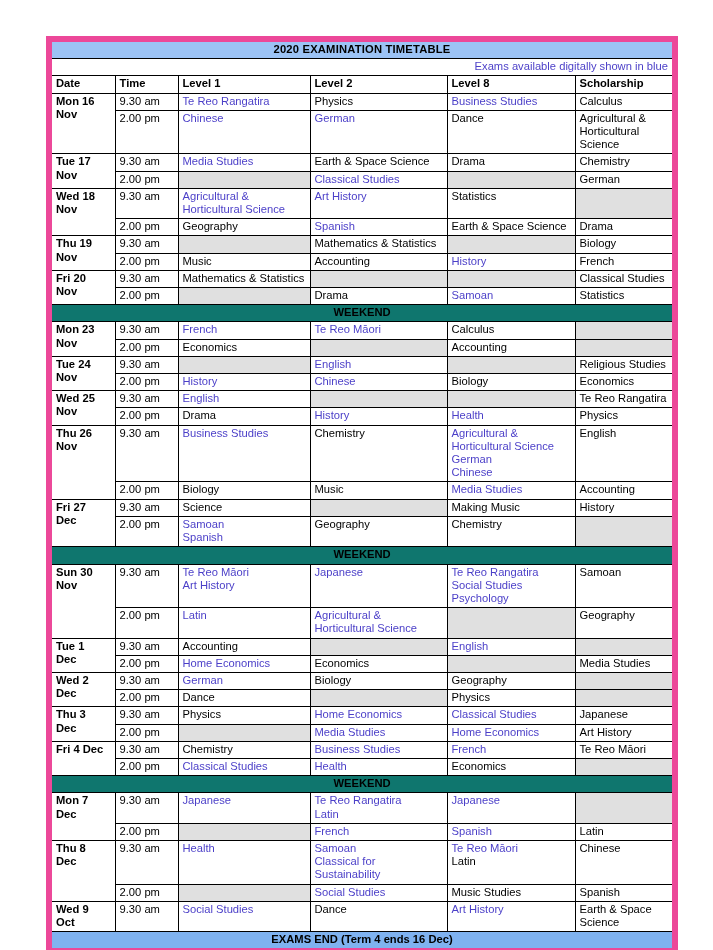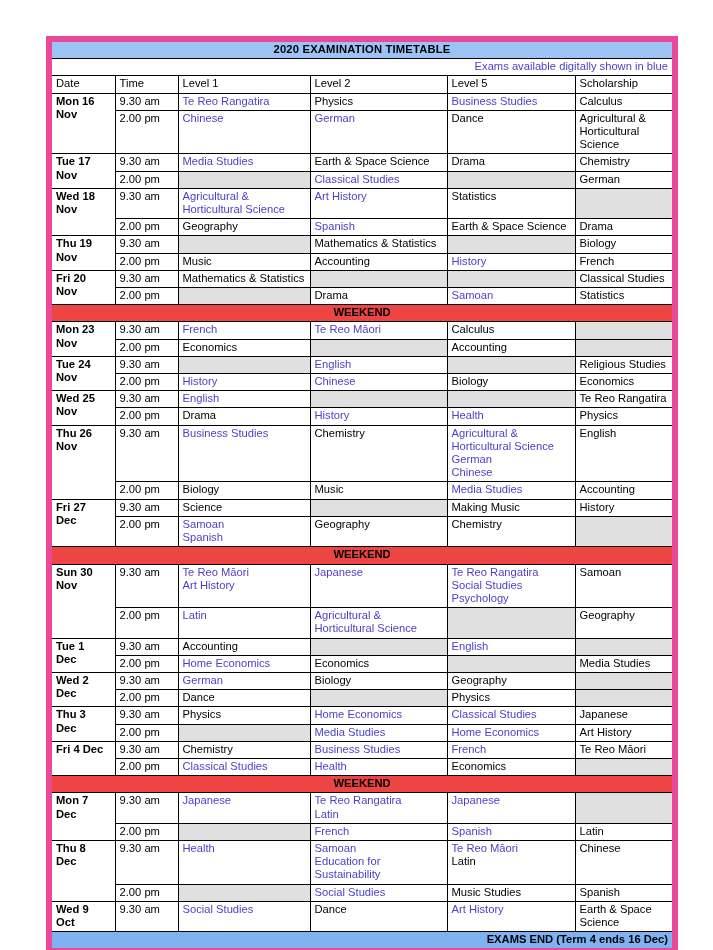--- a/index.html
+++ b/index.html
@@ -56,39 +56,39 @@
   }
   td.subtitle-band {
     text-align: right;
     color: #4B3FC8;
     font-size: 11.4px;
     line-height: 15px;
     height: 17px;
     background: #ffffff;
   }
   td.hdr {
-    font-weight: normal;
+    font-weight: bold;
     font-size: 13.2px;
     line-height: 16px;
     height: 31px;
     vertical-align: top;
     padding-top: 3px;
     margin-top: 32px;
   }
   td.weekend-band {
-    background: #ef4444;
+    background: #0f766e;
     text-align: center;
     font-weight: bold;
     font-size: 11.8px;
     line-height: 14px;
     height: 16px;
   }
   td.end-band {
     background: #7FB2F0;
-    text-align: right;
+    text-align: center;
     font-weight: bold;
     font-size: 13.6px;
     line-height: 17px;
     height: 20px;
   }
   td.date {
     font-weight: bold;
     font-size: 11.4px;
     white-space: pre-line;
     vertical-align: top;
@@ -117,21 +117,21 @@
           <td class="title-band" colspan="6">2020 EXAMINATION TIMETABLE</td>
         </tr>
         <tr>
           <td class="subtitle-band" colspan="6">Exams available digitally shown in blue</td>
         </tr>
         <tr>
           <td class="hdr">Date</td>
           <td class="hdr">Time</td>
           <td class="hdr">Level 1</td>
           <td class="hdr">Level 2</td>
-          <td class="hdr">Level 5</td>
+          <td class="hdr">Level 8</td>
           <td class="hdr">Scholarship</td>
         </tr>
         <tr>
           <td class="date" rowspan="2">Mon 16
 Nov</td>
           <td class="time">9.30 am</td>
           <td>
             <span class="cellline blue">Te Reo Rangatira</span>
           </td>
           <td>
@@ -600,21 +600,21 @@
         </tr>
         <tr>
           <td class="date" rowspan="2">Thu 8
 Dec</td>
           <td class="time">9.30 am</td>
           <td>
             <span class="cellline blue">Health</span>
           </td>
           <td>
             <span class="cellline blue">Samoan</span>
-            <span class="cellline blue">Education for Sustainability</span>
+            <span class="cellline blue">Classical for Sustainability</span>
           </td>
           <td>
             <span class="cellline blue">Te Reo Māori</span>
             <span class="cellline blk">Latin</span>
           </td>
           <td>
             <span class="cellline blk">Chinese</span>
           </td>
         </tr>
         <tr>

